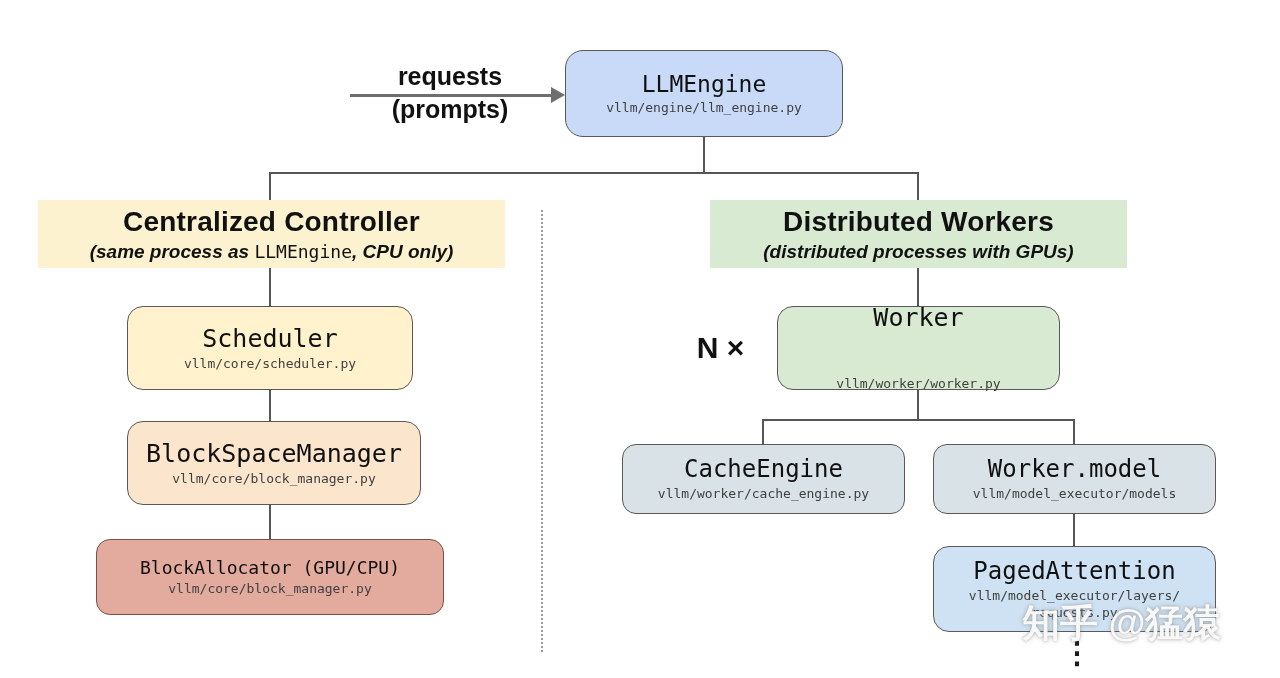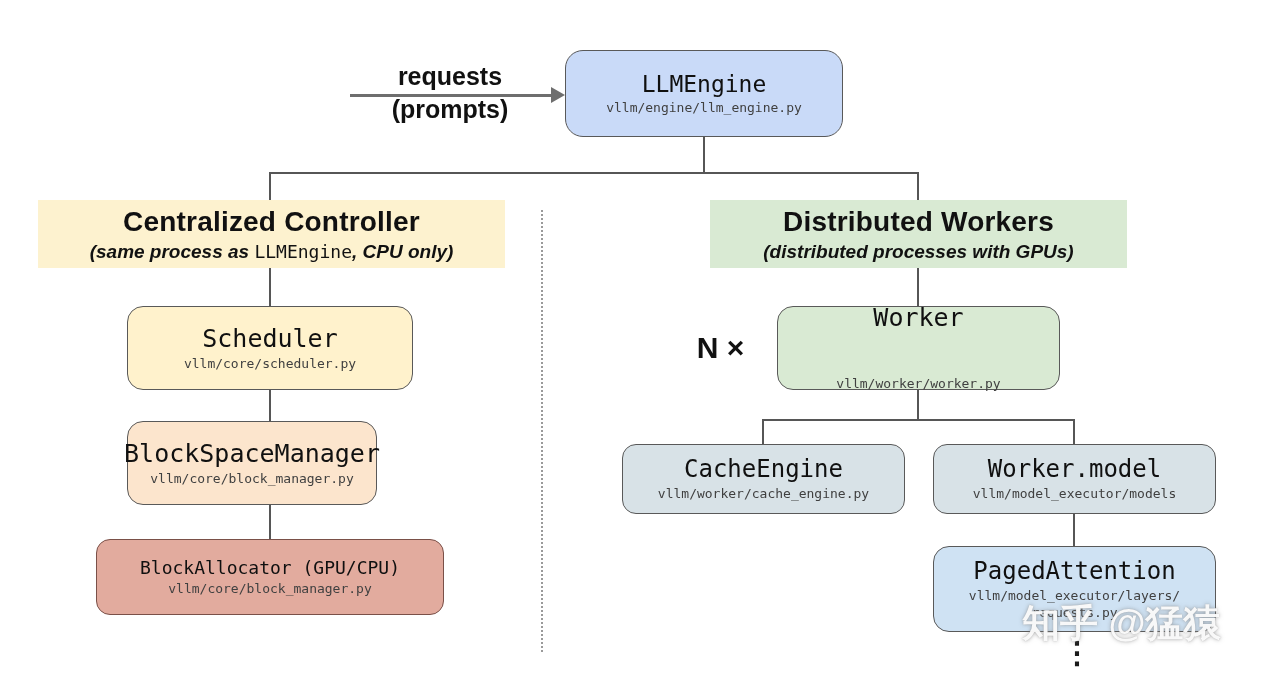--- a/index.html
+++ b/index.html
@@ -81,21 +81,21 @@
   <div class="box" style="left:565px; top:50px; width:278px; height:87px; border-radius:18px; background:#c9daf8;">
     <span class="title" style="font-size:23px;">LLMEngine</span>
     <span class="path">vllm/engine/llm_engine.py</span>
   </div>
 
   <div class="box" style="left:127px; top:306px; width:286px; height:84px; border-radius:16px; background:#fff2cc;">
     <span class="title" style="font-size:25px;">Scheduler</span>
     <span class="path">vllm/core/scheduler.py</span>
   </div>
 
-  <div class="box" style="left:127px; top:421px; width:250px; height:84px; border-radius:16px; background:#fce5cd;">
+  <div class="box" style="left:127px; top:421px; width:294px; height:84px; border-radius:16px; background:#fce5cd;">
     <span class="title" style="font-size:25px;">BlockSpaceManager</span>
     <span class="path">vllm/core/block_manager.py</span>
   </div>
 
   <div class="box" style="left:96px; top:539px; width:348px; height:76px; border-radius:14px; background:#e2ab9e; border-color:#7a5048;">
     <span class="title" style="font-size:18px;">BlockAllocator (GPU/CPU)</span>
     <span class="path">vllm/core/block_manager.py</span>
   </div>
 
   <div class="mult-label" style="left:668px; top:331px; width:105px; text-align:center;">N ×</div>

